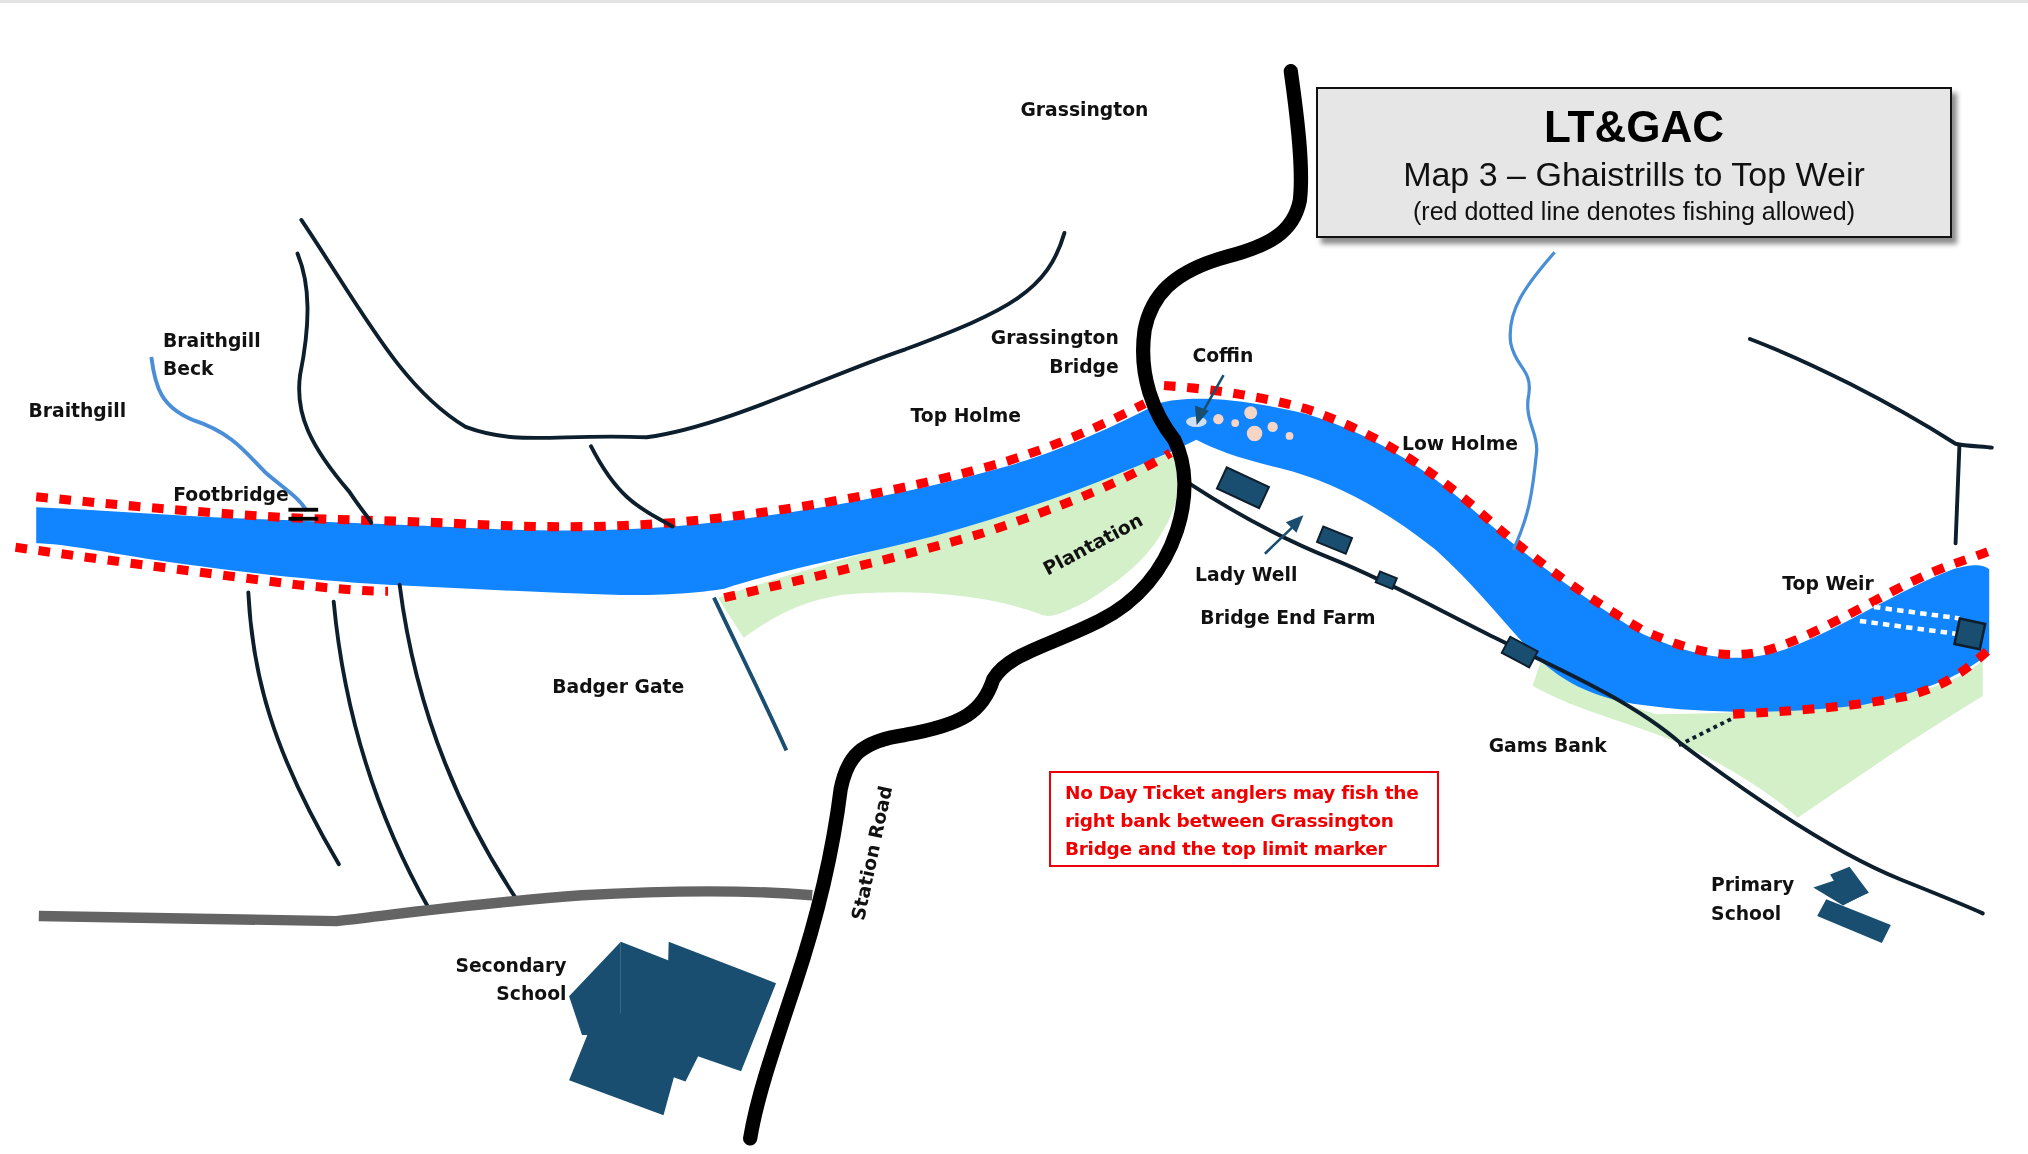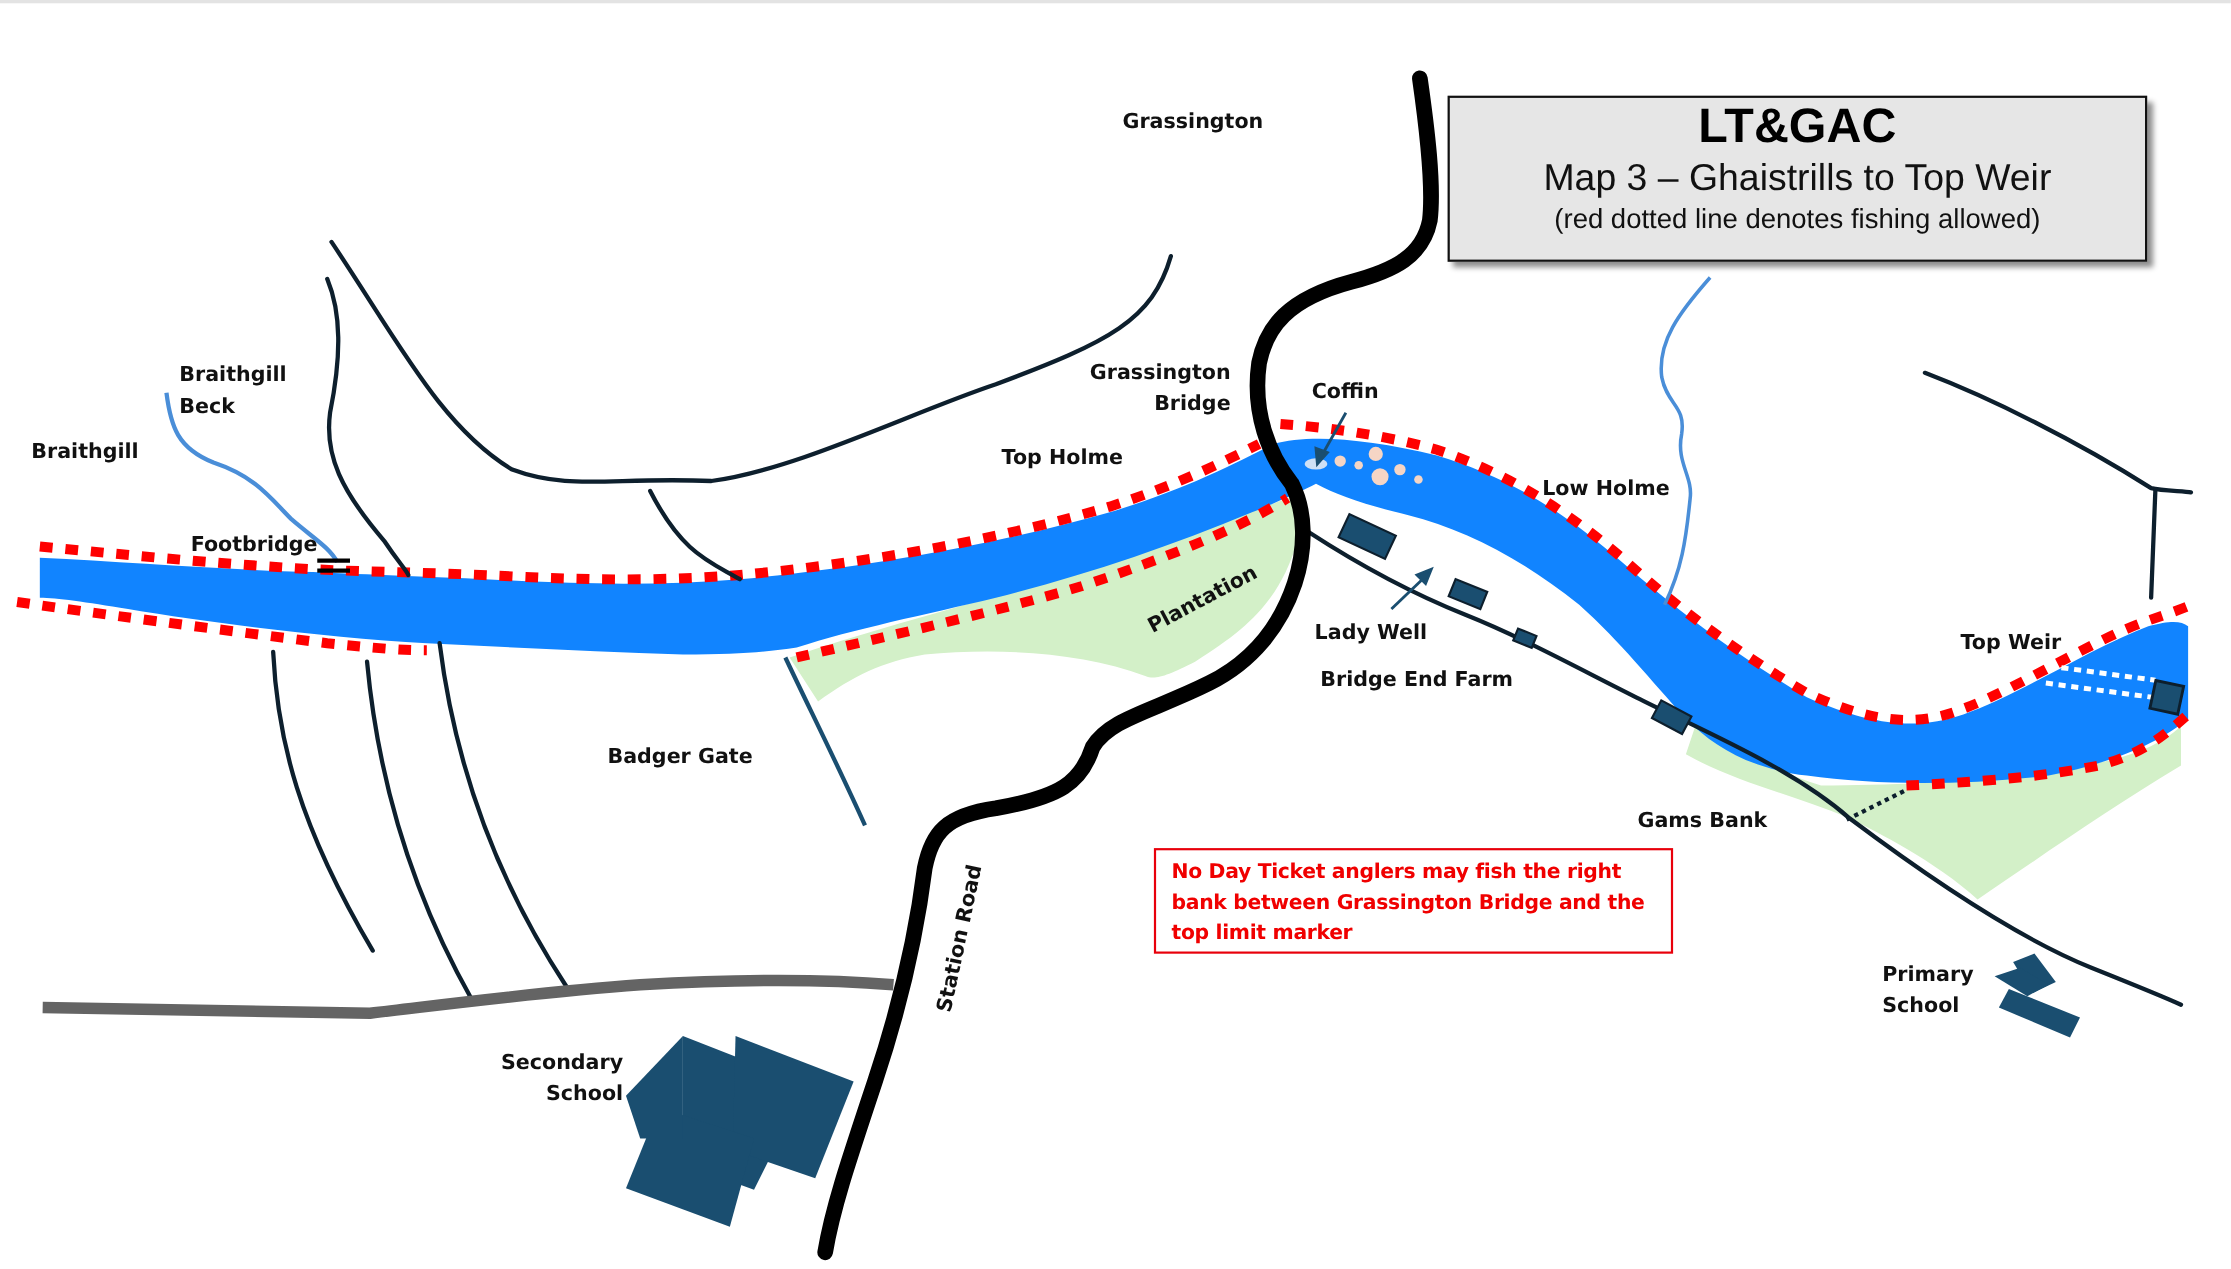--- a/index.html
+++ b/index.html
@@ -1,24 +1,24 @@
 <!DOCTYPE html>
 <html><head>
 <meta charset="utf-8">
 <style>
   html, body { margin: 0; padding: 0; background: #ffffff; }
   body { width: 2028px; height: 1154px; overflow: hidden; position: relative; font-family: "Liberation Sans", sans-serif; }
   .topstrip { position: absolute; left: 0; top: 0; width: 2028px; height: 3px; background: #e3e3e3; }
   svg.map { position: absolute; left: 0; top: 0; width: 2028px; height: 1154px; }
   .lbl { font-family: "DejaVu Sans", sans-serif; font-weight: bold; font-size: 14.5px; fill: #111111; }
   .title-box { position: absolute; left: 1316px; top: 87px; width: 636px; height: 151px; background: #e6e6e6; border: 2px solid #111; box-shadow: 5px 6px 5px rgba(0,0,0,0.45); text-align: center; box-sizing: border-box; }
-  .title-main { font-family: "Liberation Sans", sans-serif; font-weight: bold; font-size: 44px; color: #000; line-height: 52px; }
+  .title-main { font-family: "Liberation Sans", sans-serif; font-weight: bold; font-size: 44px; color: #000; margin-top: 12px; line-height: 52px; }
   .title-sub { font-family: "Liberation Sans", sans-serif; font-size: 34px; color: #111; line-height: 42px; }
   .title-note { font-family: Liberation Sans, sans-serif; font-size: 25px; color: #111; line-height: 32px; }
-  .notice { position: absolute; left: 1049px; top: 771px; width: 472px; height: 96px; border: 2px solid #e8000b; box-sizing: border-box; padding: 6px 10px 0 14px; color: #f00000; font-family: "DejaVu Sans", sans-serif; font-weight: bold; font-size: 18.5px; line-height: 28px; letter-spacing: -0.3px; }
+  .notice { position: absolute; left: 1049px; top: 771px; width: 390px; height: 96px; border: 2px solid #e8000b; box-sizing: border-box; padding: 6px 10px 0 14px; color: #f00000; font-family: "DejaVu Sans", sans-serif; font-weight: bold; font-size: 18.5px; line-height: 28px; letter-spacing: -0.3px; }
 </style>
 </head>
 <body>
 
 <div class="topstrip"></div>
 
 <svg class="map" viewBox="0 0 1568 892" preserveAspectRatio="none" xmlns="http://www.w3.org/2000/svg">
 
   <path d="M555,462 C620,440 700,420 780,395 C830,378 880,360 910,348 L912,380 C900,420 880,440 840,465 C820,475 812,478 805,475 C760,458 700,455 650,460 C620,465 600,475 575,493 Z" fill="#d3f0c8"></path>
   <path d="M1195,500 C1215,520 1240,540 1280,552 C1340,552 1420,548 1480,535 C1510,528 1525,518 1533,510 L1533,538 C1480,570 1430,605 1390,632 C1360,605 1320,585 1300,575 C1260,558 1220,550 1185,530 Z" fill="#d3f0c8"></path>

